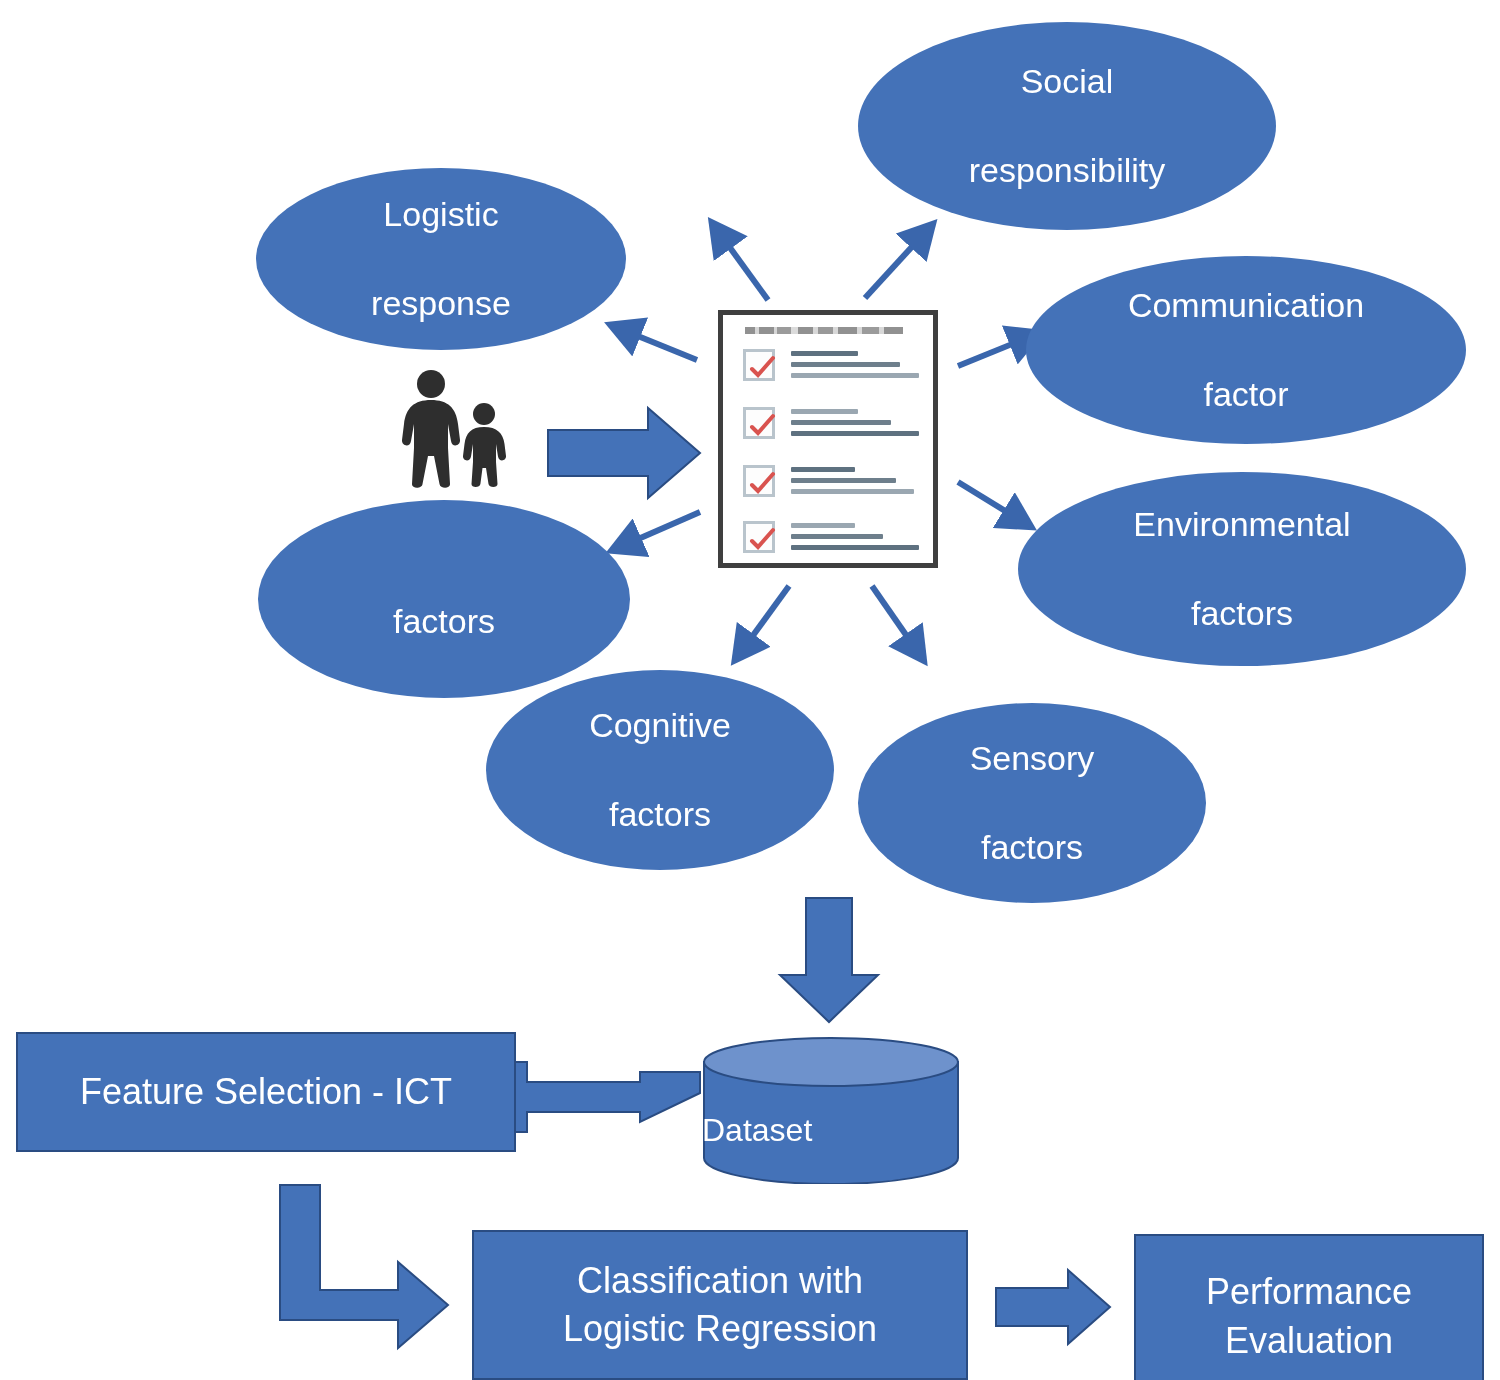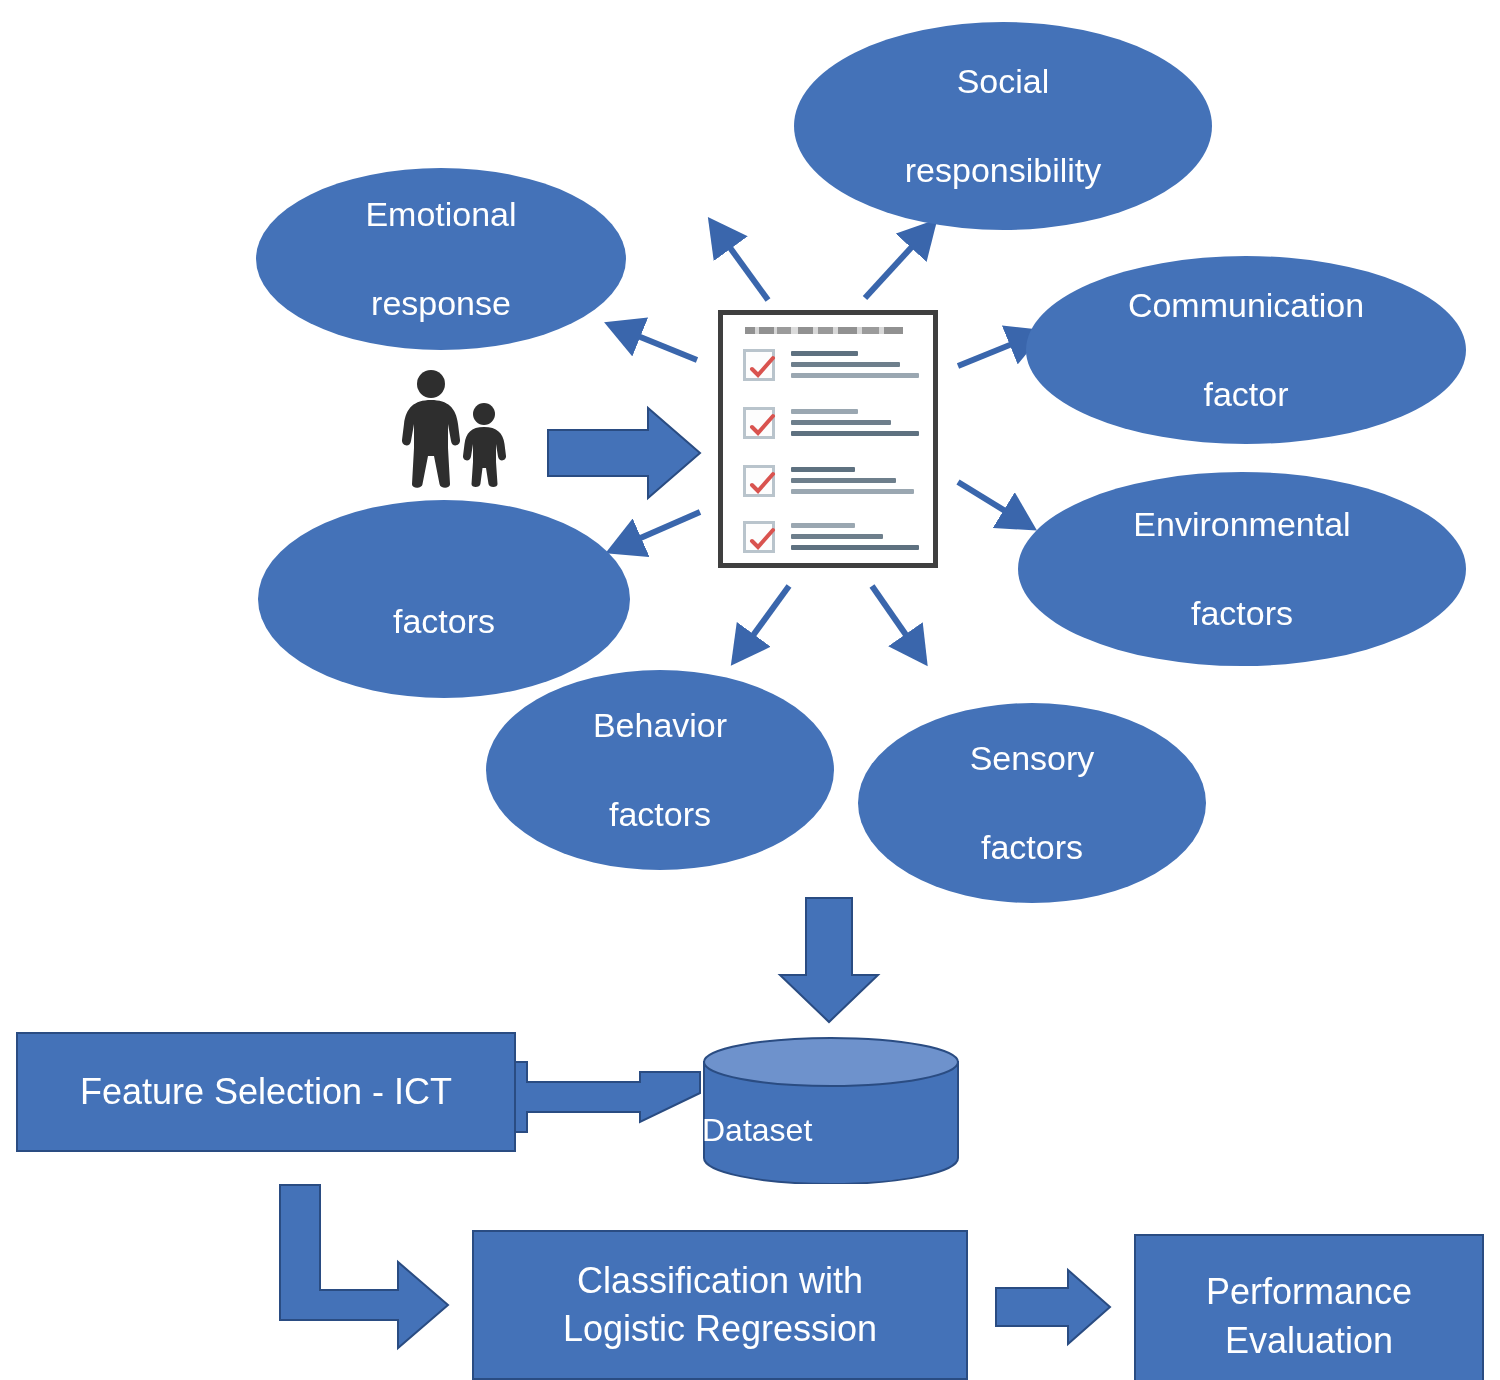--- a/index.html
+++ b/index.html
@@ -153,42 +153,42 @@
     <path d="M806,898 L852,898 L852,975 L878,975 L829,1022 L780,975 L806,975 Z" fill="#4472b8" stroke="#2a4c82" stroke-width="2"></path>
 
     <path d="M700,1093 L700,1072 L640,1072 L640,1082 L527,1082 L527,1062 L515,1062 L515,1132 L527,1132 L527,1112 L640,1112 L640,1122 Z" fill="#4472b8" stroke="#2a4c82" stroke-width="2" transform="translate(0,0)"></path>
 
     <path d="M280,1185 L320,1185 L320,1290 L398,1290 L398,1262 L448,1305 L398,1348 L398,1320 L280,1320 Z" fill="#4472b8" stroke="#2a4c82" stroke-width="2"></path>
 
     <path d="M996,1288 L1068,1288 L1068,1270 L1110,1307 L1068,1344 L1068,1326 L996,1326 Z" fill="#4472b8" stroke="#2a4c82" stroke-width="2"></path>
   </svg>
 
 
-  <div class="ellipse" style="left:794px; top:22px; width:418px; height:208px;">
+  <div class="ellipse" style="left:858px; top:22px; width:418px; height:208px;">
     <span><span>Social</span><br><span>responsibility</span></span>
   </div>
 
   <div class="ellipse" style="left:256px; top:168px; width:370px; height:182px;">
-    <span><span>Emotional</span><br><span>response</span></span>
+    <span><span>Logistic</span><br><span>response</span></span>
   </div>
 
   <div class="ellipse" style="left:1026px; top:256px; width:440px; height:188px;">
     <span><span>Communication</span><br><span>factor</span></span>
   </div>
 
   <div class="ellipse" style="left:1018px; top:472px; width:448px; height:194px;text-align:center;">
     <span><span>Environmental</span><br><span>factors</span></span>
   </div>
 
   <div class="ellipse" style="left:258px; top:500px; width:372px; height:198px;">
     <span><br><span>factors</span></span>
   </div>
 
   <div class="ellipse" style="left:486px; top:670px; width:348px; height:200px;">
-    <span><span>Behavior</span><br><span>factors</span></span>
+    <span><span>Cognitive</span><br><span>factors</span></span>
   </div>
 
   <div class="ellipse" style="left:858px; top:703px; width:348px; height:200px;">
     <span><span>Sensory</span><br><span>factors</span></span>
   </div>
 
   <div class="checklist" style="left:718px; top:310px; width:220px; height:258px;">
     <div class="cl-head"></div>
 
     <div class="cl-row" style="top:34px; height:44px;">

